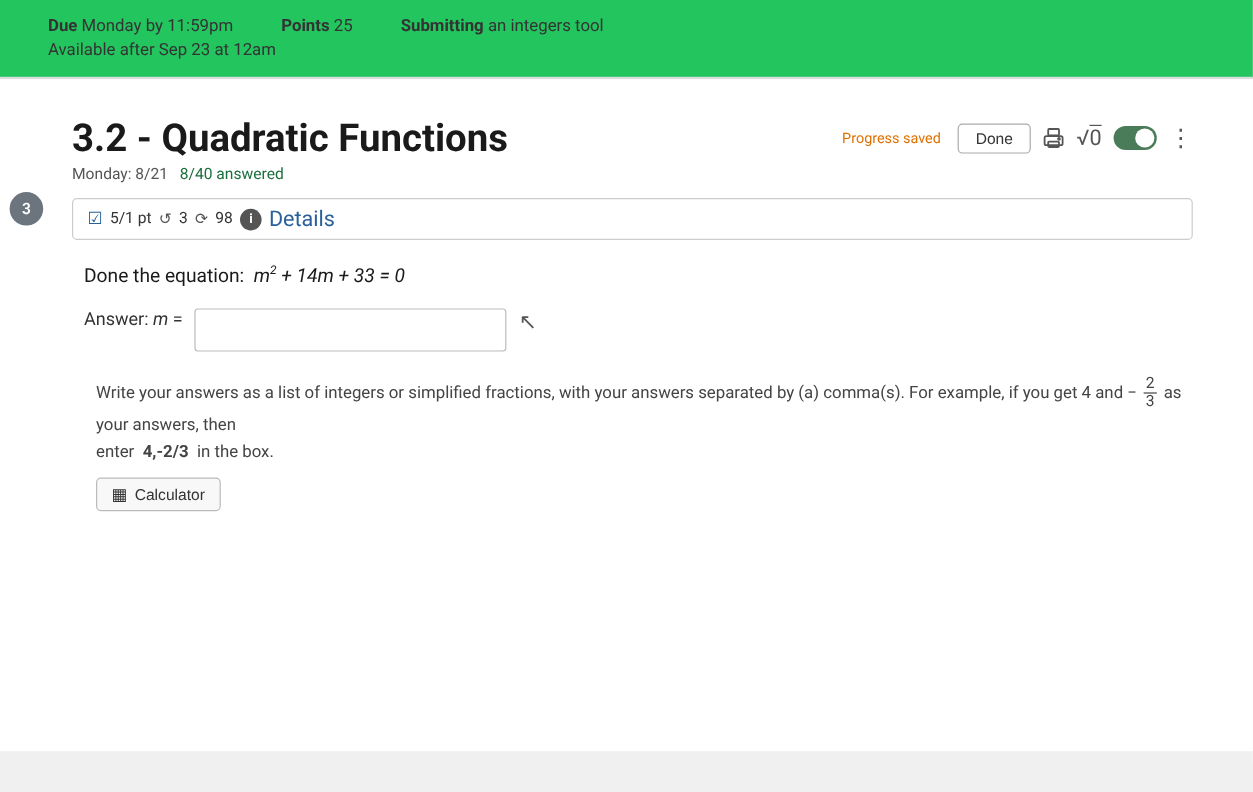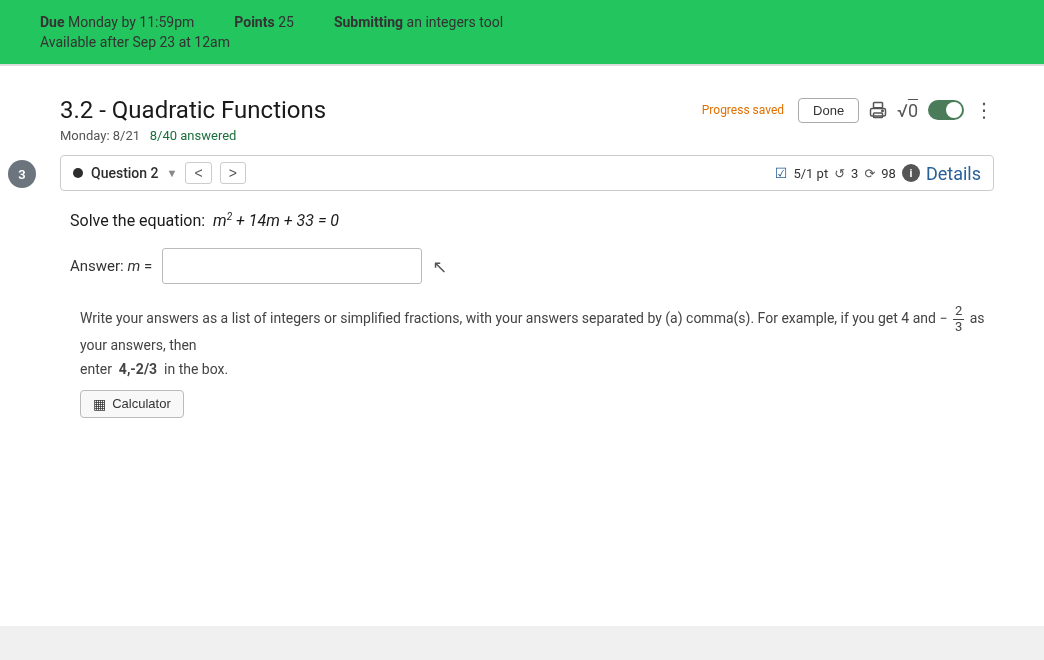--- a/index.html
+++ b/index.html
@@ -60,22 +60,22 @@
     }
     
     .title-row {
       display: flex;
       align-items: center;
       justify-content: space-between;
       margin-bottom: 4px;
       padding-top: 10px;
     }
     .quiz-title {
-      font-size: 24px;
-      font-weight: 400;
+      font-size: 32px;
+      font-weight: 700;
       color: #1a1a1a;
     }
     .title-actions {
       display: flex;
       align-items: center;
       gap: 10px;
     }
     .progress-saved-text {
       font-size: 12px;
       color: #e07000;
@@ -205,21 +205,20 @@
       margin-bottom: 20px;
       padding-left: 10px;
     }
     .equation-text {
       font-size: 16px;
       color: #1a1a1a;
       margin-bottom: 18px;
     }
     .answer-row {
       display: flex;
-      align-items: center;
       gap: 10px;
       margin-bottom: 20px;
     }
     .answer-label {
       font-size: 15px;
       color: #333;
     }
     .answer-input {
       width: 260px;
       height: 36px;
@@ -338,42 +337,35 @@
       </div>
     </div>
 
     <div class="score-line">
       <span>Monday:</span>
       <span>8/21</span>&nbsp;&nbsp;
       <span class="answered">8/40 answered</span>
     </div>
 
     <div class="question-nav">
-      <div class="question-nav-left">
-        <span class="bullet"></span>
-        <span class="question-label">Question 2</span>
-        <span style="font-size:11px;color:#888;">▼</span>
-        <button class="nav-arrow-btn">&lt;</button>
-        <button class="nav-arrow-btn">&gt;</button>
-      </div>
       <div class="question-nav-right">
         <span class="checkbox-icon">☑</span>
         <span>5/1 pt</span>
         <span class="retry-icon">↺</span>
         <span>3</span>
         <span class="retry-icon">⟳</span>
         <span>98</span>
         <span class="info-icon">i</span>
         <a class="details-link">Details</a>
       </div>
     </div>
 
     <div class="equation-section">
       <div class="equation-text">
-        <span>Solve the equation:</span>
+        <span>Done the equation:</span>
         <span style="font-style:italic;">
           &nbsp;<em>m</em><sup>2</sup> + 14<em>m</em> + 33 = 0
         </span>
       </div>
 
       
       <div class="answer-row">
         <span class="answer-label">
           Answer: <em>m</em> =
         </span>

